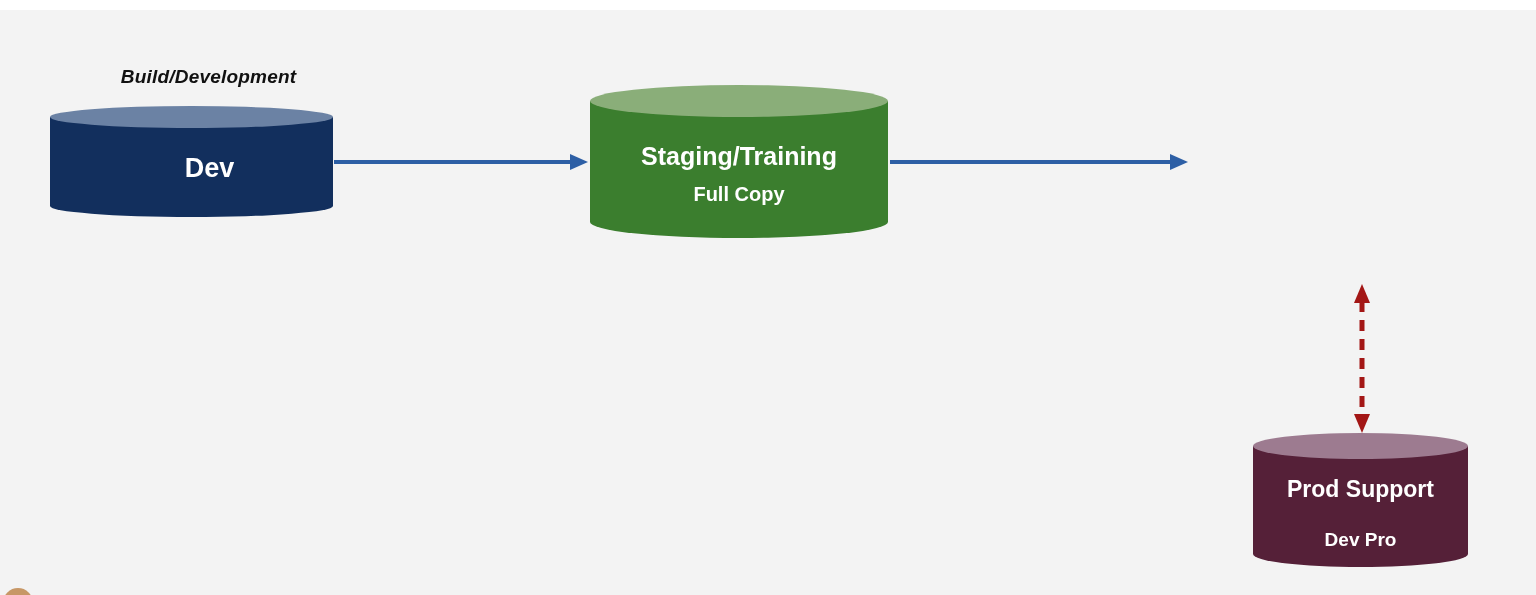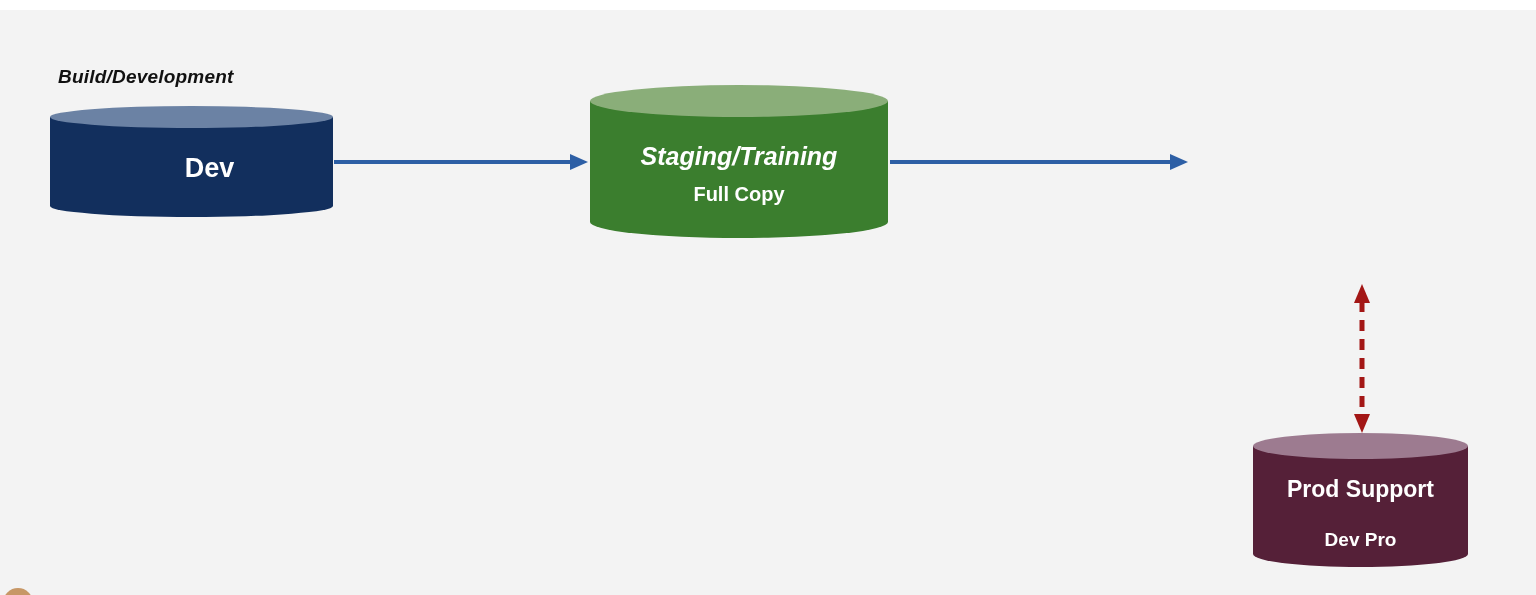--- a/index.html
+++ b/index.html
@@ -8,38 +8,38 @@
     width:1536px;height:595px;
     background:#f3f3f3;
     overflow:hidden;
     font-family:"Liberation Sans", sans-serif;
   }
   .top-strip{
     position:absolute;left:0;top:0;width:1536px;height:10px;
     background:#ffffff;
   }
   .annotation{
-    position:absolute;left:58px;top:66px;width:283px;
-    text-align:left;
+    position:absolute;left:67px;top:66px;width:283px;
+    text-align:center;
     font-size:19px;font-weight:bold;font-style:italic;color:#111111;
     letter-spacing:0.2px;
   }
   .node{position:absolute;}
   .node svg{display:block;overflow:visible;}
   .cyl-labels{
     position:absolute;left:0;top:0;right:0;bottom:0;
     display:flex;flex-direction:column;align-items:center;justify-content:center;
     color:#ffffff;text-align:center;pointer-events:none;
   }
   .cyl-main{font-weight:bold;}
   .cyl-sub{font-weight:bold;}
   .dev-labels{padding-top:13px;}
   .dev-labels .cyl-main{font-size:27px;line-height:30px;}
   .staging-labels{padding-top:24px;}
-  .staging-labels .cyl-main{font-size:25px;line-height:30px;font-style:italic;}
+  .staging-labels .cyl-main{font-size:25px;line-height:30px;}
   .staging-labels .cyl-sub{font-size:20px;line-height:26px;margin-top:10px;}
   .prod-labels{padding-top:27px;}
   .prod-labels .cyl-main{font-size:23px;line-height:28px;}
   .prod-labels .cyl-sub{font-size:19px;line-height:24px;margin-top:25px;}
   .arrow-layer{
     position:absolute;left:0;top:0;width:1536px;height:595px;
     pointer-events:none;
   }
   .cloud-text{
     font-family:"Liberation Sans", sans-serif;

